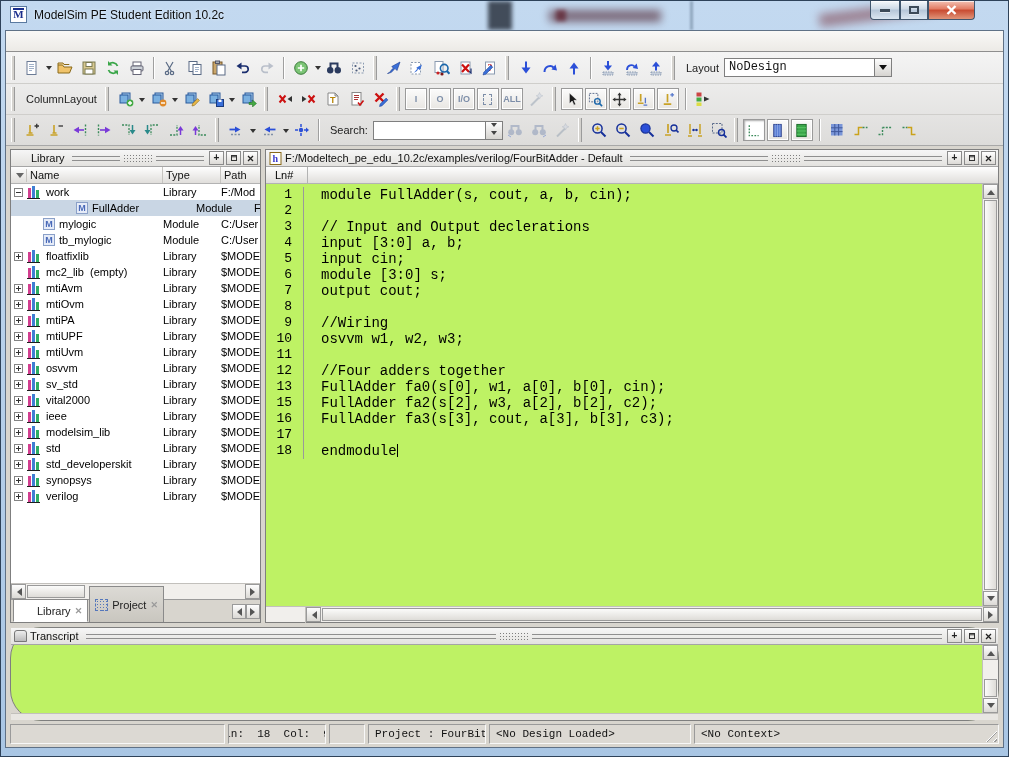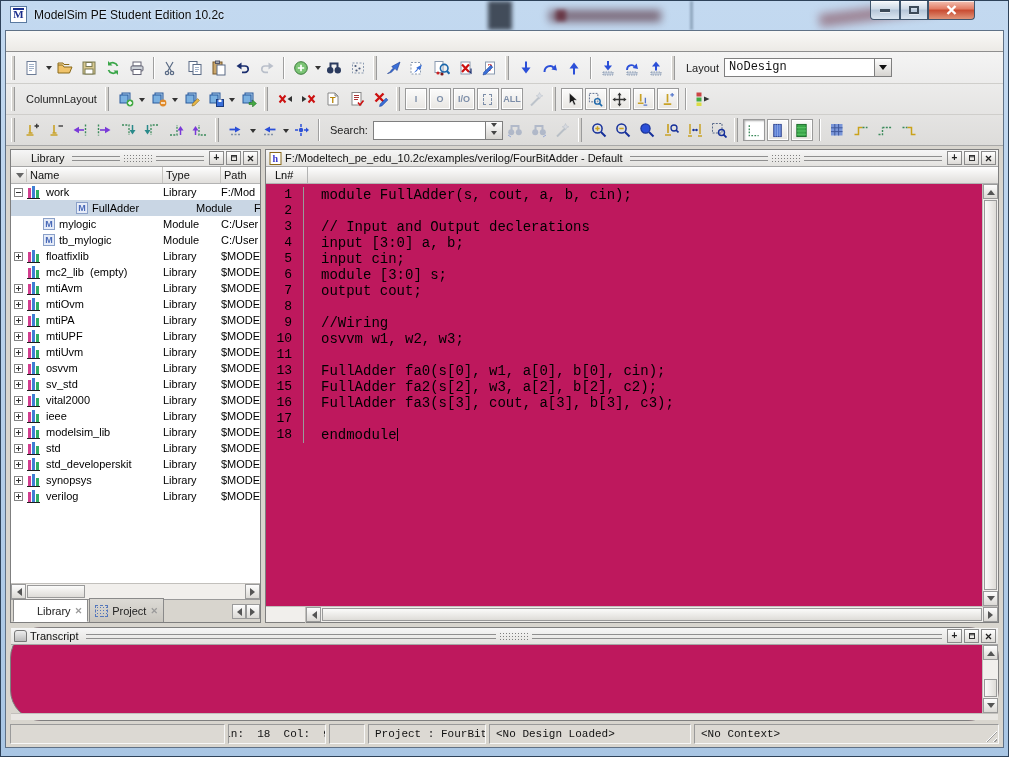--- a/index.html
+++ b/index.html
@@ -45,21 +45,21 @@
   .combo-box{height:19px;border:1px solid #7f7f7f;border-right:none;background:#fff;font:12px/17px "Liberation Mono",monospace;padding:0 4px;color:#111;overflow:hidden;white-space:pre;}
   .combo-btn{width:18px;height:19px;border:1px solid #7f7f7f;background:linear-gradient(#fdfdfd,#d6d4d0);display:flex;flex-direction:column;align-items:center;justify-content:center;gap:1px;}
   .tri-dn{width:0;height:0;border:4px solid transparent;border-top:5px solid #111;margin-top:4px;}
   .chev{width:0;height:0;border:3px solid transparent;border-top:4px solid #444;}
   .toggle{width:22px;height:22px;border:1px solid #9a9a9a;background:linear-gradient(#fbfbfb,#e8e6e2);box-shadow:inset 0 0 0 1px #fff;display:flex;align-items:center;justify-content:center;margin-right:2px;flex:none;}
   .toggle.pressed{background:#fff;box-shadow:inset 1px 1px 2px #aaa;}
   .tgl-txt{font:bold 9px "Liberation Sans",sans-serif;color:#7d8ea8;letter-spacing:0;}
   .dash-box{width:9px;height:11px;border:1px dashed #7d8ea8;}
   
   .main{flex:1;display:flex;padding:3px 4px 0 4px;gap:4px;min-height:0;}
-  .panel{border:1px solid #7f7f7f;background:#be185d;display:flex;flex-direction:column;min-height:0;}
+  .panel{border:1px solid #7f7f7f;background:#bef264;display:flex;flex-direction:column;min-height:0;}
   .left-panel{width:251px;flex:none;}
   .editor-panel{flex:1;min-width:0;}
   .panel-hdr{height:17px;background:linear-gradient(#f6f6f6,#e3e2df);border-bottom:1px solid #a5a5a5;display:flex;align-items:center;padding:0 2px 0 3px;flex:none;}
   .panel-title{font-size:11px;color:#111;margin:0 4px 0 3px;white-space:nowrap;}
   .hlines{flex:1;height:7px;background:linear-gradient(#8f8f8f,#8f8f8f) 0 1px/100% 1px no-repeat,linear-gradient(#8f8f8f,#8f8f8f) 0 5px/100% 1px no-repeat;margin:0 3px;min-width:8px;}
   .hdots{width:30px;height:8px;background:radial-gradient(#7e7e7e 34%,transparent 38%) 0 0/3px 3px;flex:none;}
   .hbtn{width:15px;height:14px;border:1px solid #8a8a8a;background:linear-gradient(#fff,#dcdad6);margin-left:2px;display:flex;align-items:center;justify-content:center;font:bold 10px/10px "Liberation Sans",sans-serif;color:#222;flex:none;padding:0;}
   .hbtn.x{color:#111;}
   .hdr-ico{width:14px;height:13px;flex:none;}
   
@@ -87,21 +87,21 @@
   .sb-btn{width:15px;height:15px;border:1px solid #9a9a9a;background:linear-gradient(#fdfdfd,#dbd9d5);display:flex;align-items:center;justify-content:center;flex:none;padding:0;}
   .tri-l{width:0;height:0;border:4px solid transparent;border-right:5px solid #555;margin-right:3px;}
   .tri-r{width:0;height:0;border:4px solid transparent;border-left:5px solid #555;margin-left:3px;}
   .tri-u{width:0;height:0;border:4px solid transparent;border-bottom:5px solid #555;margin-bottom:3px;}
   .tri-d{width:0;height:0;border:4px solid transparent;border-top:5px solid #555;margin-top:3px;}
   .sb-thumb{height:13px;background:linear-gradient(#fbfbfa,#dedcd8);border:1px solid #9a9a9a;margin:0 1px;}
   .vscroll{width:16px;background:#f1efec;border-left:1px solid #c2c0bc;display:flex;flex-direction:column;align-items:center;flex:none;}
   .vthumb{width:13px;background:linear-gradient(90deg,#fbfbfa,#dedcd8);border:1px solid #9a9a9a;margin:1px 0;}
   
   .tabsbar{height:23px;background:#d8d5ce;border-top:1px solid #9a9a9a;display:flex;align-items:flex-end;padding-left:2px;flex:none;}
-  .tab{height:24px;display:flex;align-items:center;gap:4px;padding:0 5px;border:1px solid #8a8a8a;border-bottom:none;background:linear-gradient(#dcdad5,#c9c6bf);font-size:11px;color:#222;margin-right:1px;}
+  .tab{height:36px;display:flex;align-items:center;gap:4px;padding:0 5px;border:1px solid #8a8a8a;border-bottom:none;background:linear-gradient(#dcdad5,#c9c6bf);font-size:11px;color:#222;margin-right:1px;}
   .tab.active{height:23px;background:#fff;border-bottom:1px solid #fff;}
   .tab-x{color:#9a9a9a;font:bold 9px "Liberation Sans",sans-serif;}
   .tab-x::before{content:"✕";}
   .proj-ico{width:13px;height:12px;border:1px dashed #5577bb;background:radial-gradient(#5577bb 30%,transparent 34%) 0 0/3px 3px;}
   .tabs-nav{margin-left:auto;display:flex;margin-bottom:3px;}
   .tabs-nav .sb-btn{width:14px;height:15px;}
   
   .ed-colhdr{display:flex;height:17px;background:linear-gradient(#fefefe,#e0dedb);border-bottom:1px solid #b3b3b3;font-size:11px;flex:none;}
   .ed-colhdr .lncell{width:42px;border-right:1px solid #b3b3b3;display:flex;align-items:center;padding-left:9px;}
   .ed-body{flex:1;display:flex;min-height:0;}
@@ -955,20 +955,26 @@
                 <span class="ltext">osvvm w1, w2, w3;</span>
                 
               </div>
               <div class="code-line">
                 <span class="lnum">11</span>
                 <span class="lgap"></span>
                 <span class="ltext"></span>
                 
               </div>
               <div class="code-line">
+                <span class="lnum">12</span>
+                <span class="lgap"></span>
+                <span class="ltext">//Four adders together</span>
+                
+              </div>
+              <div class="code-line">
                 <span class="lnum">13</span>
                 <span class="lgap"></span>
                 <span class="ltext">FullAdder fa0(s[0], w1, a[0], b[0], cin);</span>
                 
               </div>
               <div class="code-line">
                 <span class="lnum">15</span>
                 <span class="lgap"></span>
                 <span class="ltext">FullAdder fa2(s[2], w3, a[2], b[2], c2);</span>
                 

